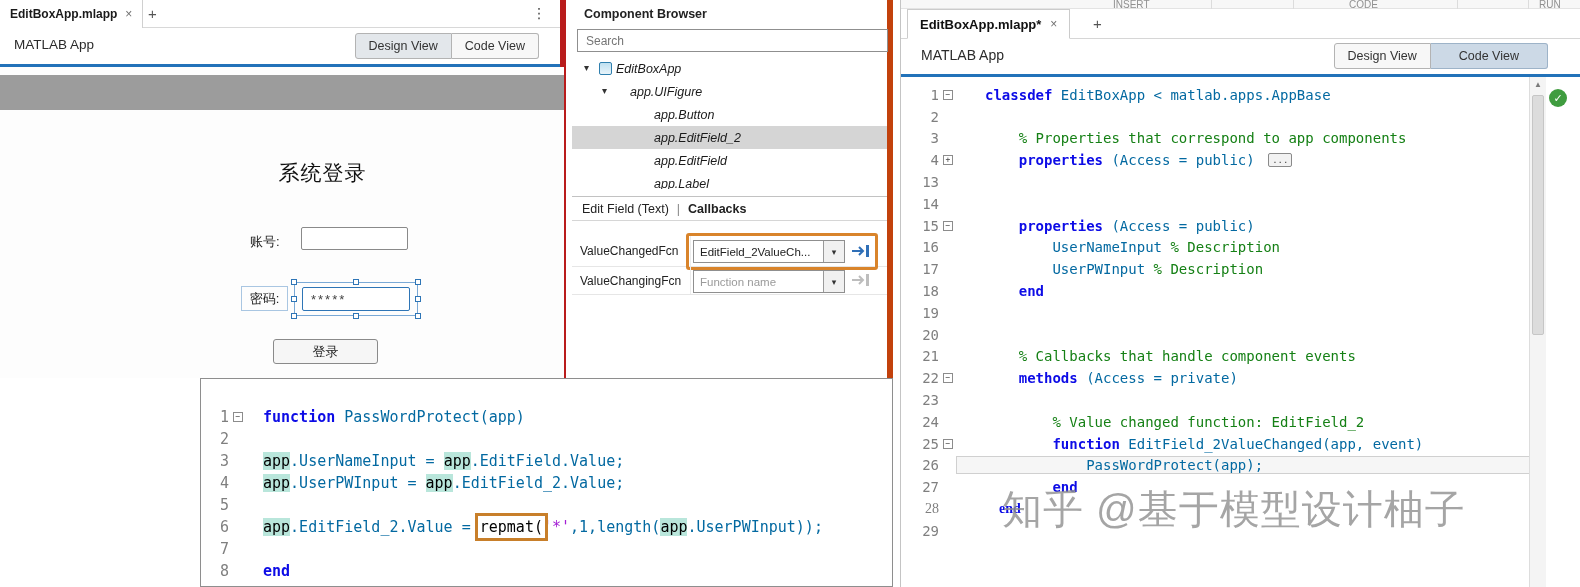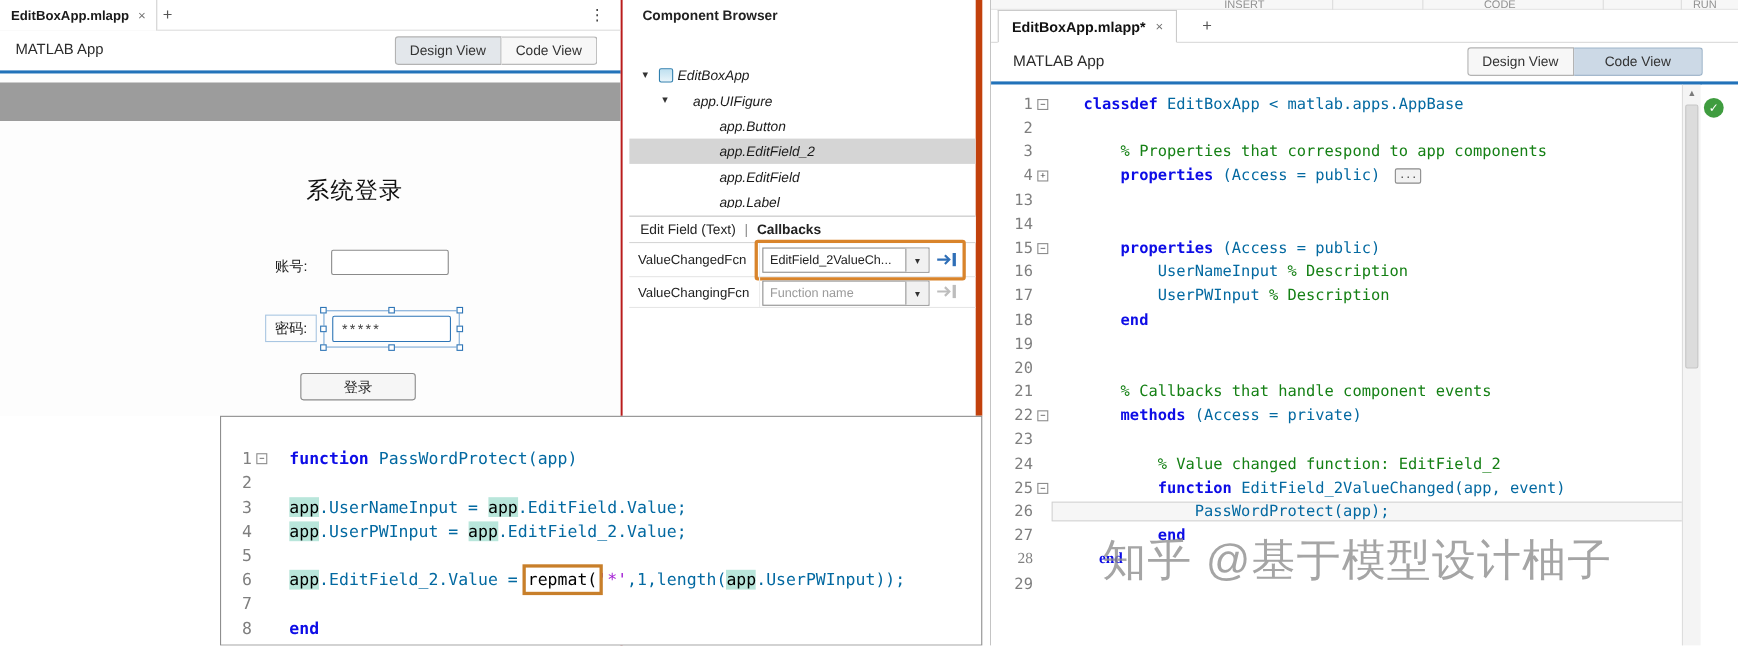--- a/index.html
+++ b/index.html
@@ -1,20 +1,20 @@
 <!DOCTYPE html>
 <html><head>
 <meta charset="utf-8">
 <style>
   * { margin:0; padding:0; box-sizing:border-box; }
   body { font-family:"Liberation Sans", sans-serif; background:#fff; }
   #screen { position:relative; width:1580px; height:587px; background:#ffffff; overflow:hidden; }
 
   
-  #left-panel { position:absolute; left:0; top:0; width:566px; height:587px; background:#fff; border-right:2px solid #b91c1c; }
+  #left-panel { position:absolute; left:0; top:0; width:566px; height:587px; background:#fff; border-right:6px solid #b91c1c; }
   .tabbar { position:absolute; left:0; top:0; right:0; height:28px; background:#fff; border-bottom:1px solid #d8d8d8; }
   .doc-tab { position:absolute; left:0; top:0; height:28px; display:flex; align-items:center; padding:0 10px; border-right:1px solid #d0d0d0; font-size:12px; font-weight:bold; color:#1a1a1a; background:#fff; }
   .doc-tab .close { margin-left:8px; color:#707070; font-size:12px; font-weight:normal; }
   .addtab { position:absolute; left:148px; top:5px; font-size:15px; color:#555; }
   .tabmenu { position:absolute; right:14px; top:5px; font-size:14px; color:#444; }
   .toolbar { position:absolute; left:0; top:28px; right:0; height:36px; background:#fff; }
   .apptitle { position:absolute; left:14px; top:9px; font-size:13.5px; color:#2b2b2b; }
   .viewbtns { position:absolute; top:5px; height:26px; display:flex; }
   #left-panel .viewbtns { right:21px; }
   .vbtn { height:26px; border:1px solid #b3b3b3; font-size:12.5px; color:#333; display:flex; align-items:center; justify-content:center; padding:0 13px; background:#f7f7f7; }
@@ -46,21 +46,21 @@
   .cb-search { position:absolute; left:5px; top:29px; width:311px; height:23px; border:1px solid #8f8f8f; font-size:12px; padding:0 8px; color:#333; font-family:"Liberation Sans",sans-serif; }
   .cb-tree { position:absolute; left:0; top:57px; right:0; height:132px; overflow:hidden; }
   .tree-row { position:relative; height:23px; display:flex; align-items:center; font-size:12.5px; color:#1a1a1a; }
   .tree-row.selected { background:#d5d5d5; }
   .tree-exp { position:absolute; font-size:10px; color:#333; top:5px; }
   .tree-appicon { position:absolute; left:27px; top:5px; width:13px; height:13px; border:1px solid #2f7fae; background:linear-gradient(#bfe0f0,#e8f4fa); border-radius:2px; }
   .tree-label { white-space:nowrap;font-style:italic; }
   .cb-tabs { position:absolute; left:0; top:196px; right:0; height:25px; display:flex; align-items:center; padding-left:10px; font-size:12.5px; color:#222; border-top:1px solid #c2c2c2; border-bottom:1px solid #d6d6d6; background:#fff; }
   .cb-tab.active { font-weight:bold; }
   .cb-tabsep { margin:0 8px; color:#888; }
-  .cb-props { position:absolute; left:0; top:221px; right:0; }
+  .cb-props { position:absolute; left:0; top:236px; right:0; }
   .prop-row { position:relative; border-bottom:1px solid #e6e6e6; }
   .prop-row .col-div { position:absolute; left:118px; top:0; bottom:0; width:1px; background:#ececec; }
   .prop-name { position:absolute; left:8px; top:0; height:100%; display:flex; align-items:center; font-size:12px; color:#222; }
   .prop-combo { position:absolute; left:121px; top:4px; width:152px; height:23px; border:1px solid #8f8f8f; background:#fff; display:flex; }
   .combo-text { flex:1; font-size:11.5px; display:flex; align-items:center; padding-left:6px; color:#222; overflow:hidden; white-space:nowrap; }
   .combo-text.placeholder { color:#9a9a9a; }
   .combo-btn { width:21px; border-left:1px solid #9a9a9a; background:#f1f1f1; display:flex; align-items:center; justify-content:center; font-size:9px; color:#333; }
   .prop-goto { position:absolute; left:279px; top:7px; width:20px; height:16px; }
   .hl-orange { position:absolute; left:114px; top:-3px; width:192px; height:37px; border:3px solid #d9842b; border-radius:3px; pointer-events:none; }
 
@@ -149,20 +149,21 @@
         <span class="handle h-s"></span>
         <span class="handle h-se"></span>
       </div>
       <div class="dz-pass-input">*****</div>
       <div class="dz-login">登录</div>
     </div>
   </div>
 
   <div id="browser">
     <div class="cb-header">Component Browser</div>
+    <input class="cb-search" placeholder="Search" style="">
     <div class="cb-tree" id="cb-tree">
         <div class="tree-row">
           <span class="tree-exp" style="left: 12px;">▾</span>
           <span class="tree-appicon"></span>
           <span class="tree-label" style="padding-left: 44px;">EditBoxApp</span>
         </div>
         <div class="tree-row">
           <span class="tree-exp" style="left: 30px;">▾</span>
           <span class="tree-label" style="padding-left: 58px;">app.UIFigure</span>
         </div>

